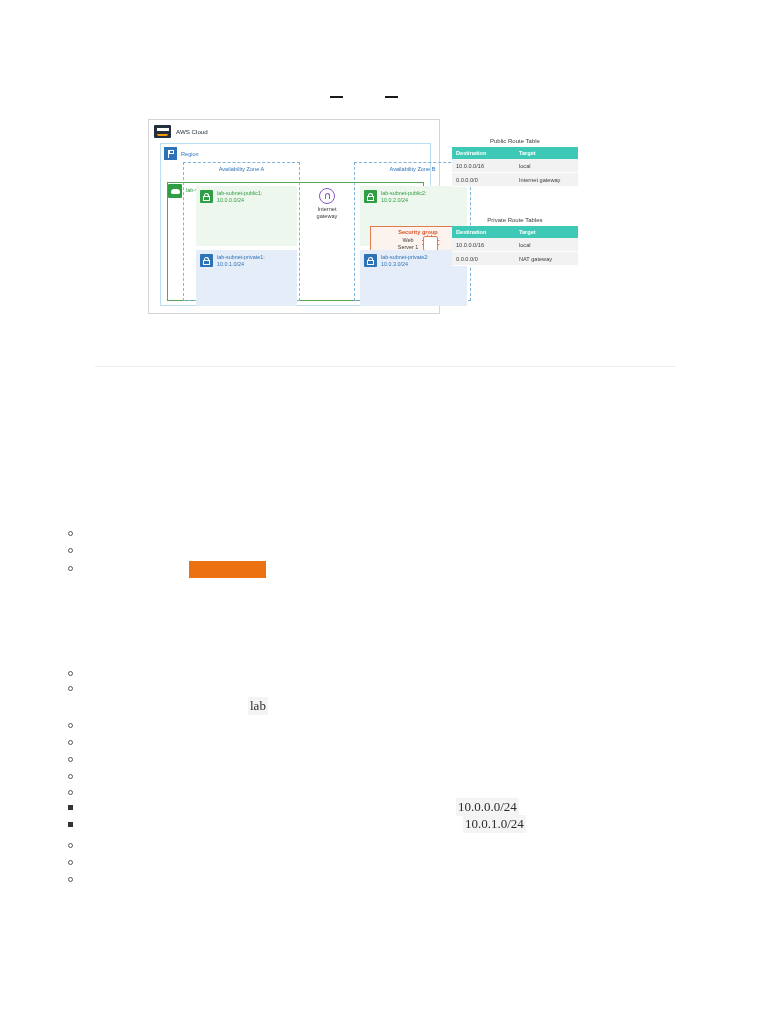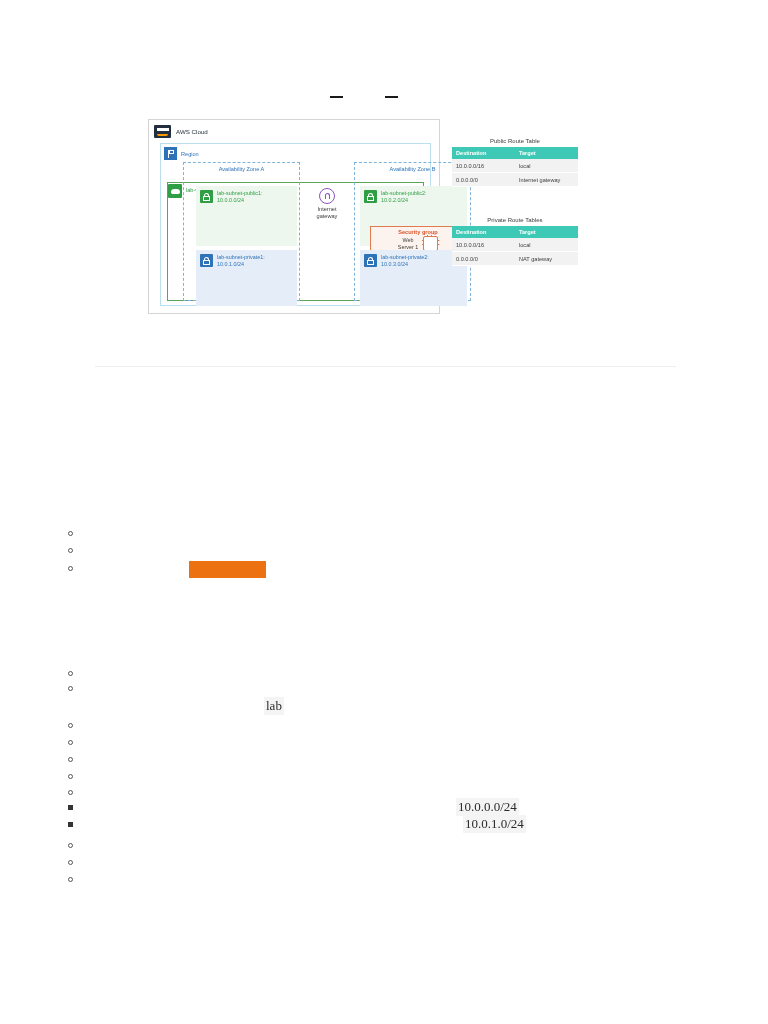--- a/index.html
+++ b/index.html
@@ -453,21 +453,21 @@
   }
   .code {
     position: absolute;
     font-family: "Liberation Serif", serif;
     font-size: 13px;
     color: #2b2b2b;
     background: #f4f4f4;
     padding: 1px 2px;
     white-space: nowrap;
   }
-  .code-lab   { left: 264px; top: 697px; }
+  .code-lab   { left: 248px; top: 697px; }
   .code-cidr1 { left: 456px; top: 798px; }
   .code-cidr2 { left: 463px; top: 815px; }
 </style>
 </head>
 <body>
 
 <div class="dash-row">
   <div class="dash d1"></div>
   <div class="dash d2"></div>
 </div>

